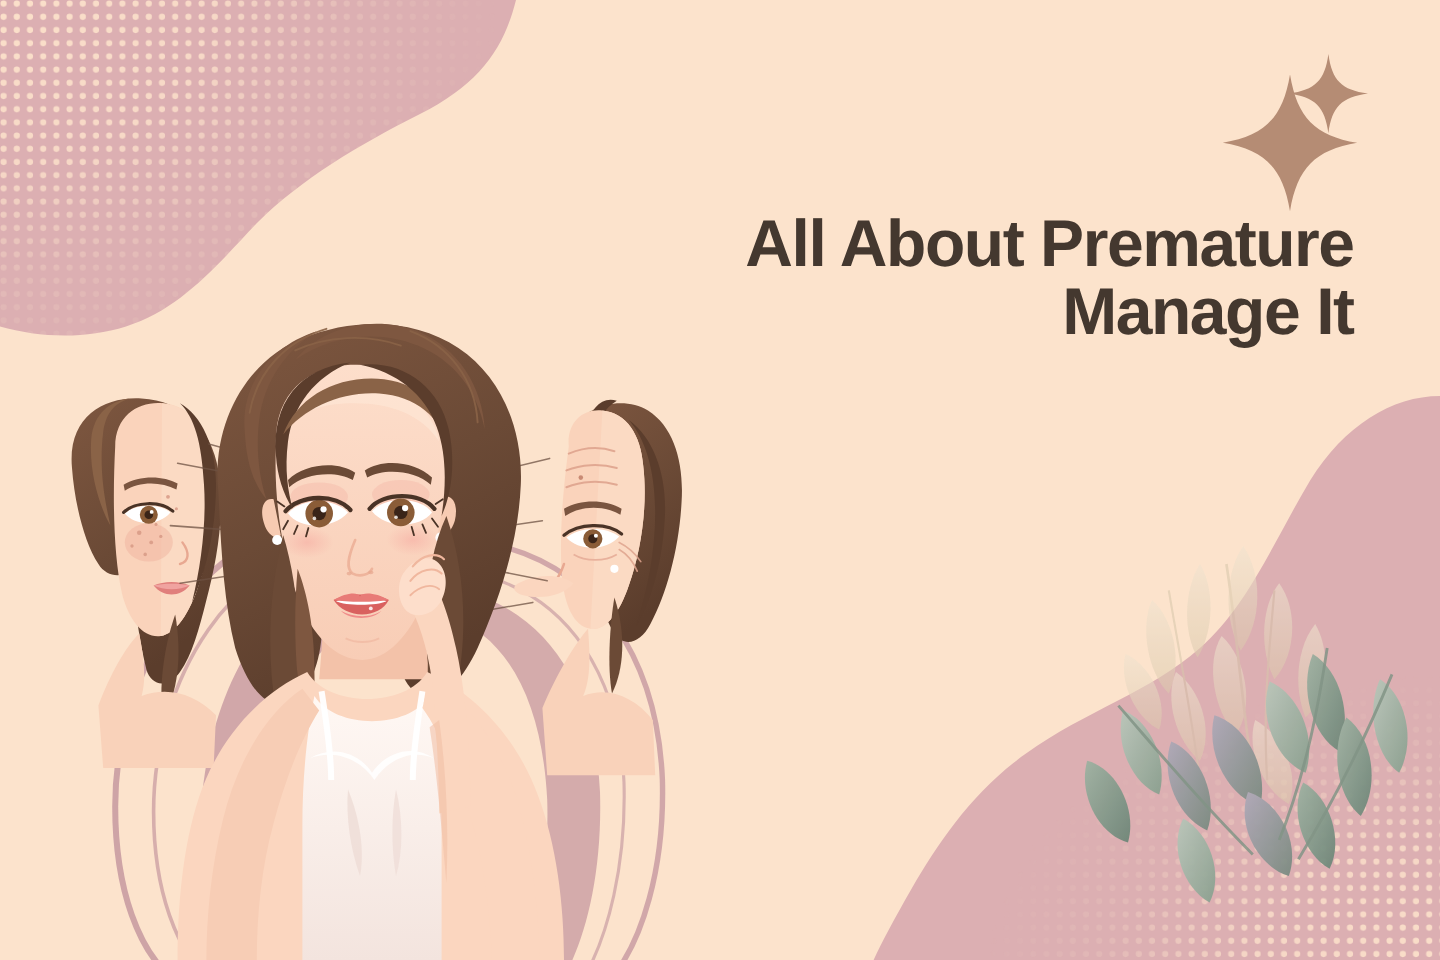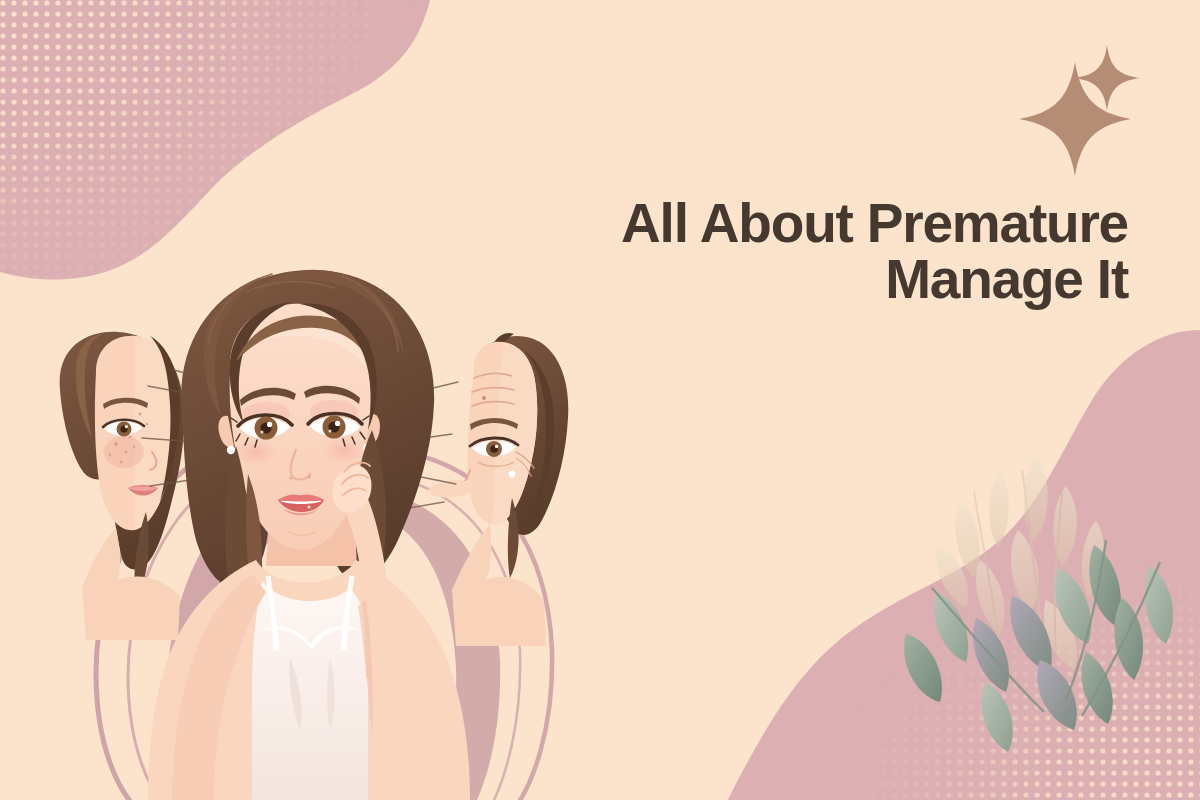--- a/index.html
+++ b/index.html
@@ -24,21 +24,20 @@
     top:175px;
     width:700px;
     text-align:right;
     color:#44382F;
     font-family:"Liberation Sans", sans-serif;
     font-weight:bold;
     font-size:55px;
     line-height:56px;
     letter-spacing:-1.2px;
     z-index:40;
-    margin-top:20px;
     -webkit-font-smoothing:antialiased;
   }
   #headline .hl-line{display:block;white-space:nowrap;}
 </style>
 </head>
 <body>
 
 <div id="banner">
 
   <svg class="layer svg-layer" viewBox="0 0 1200 800" width="1200" height="800" xmlns="http://www.w3.org/2000/svg">

